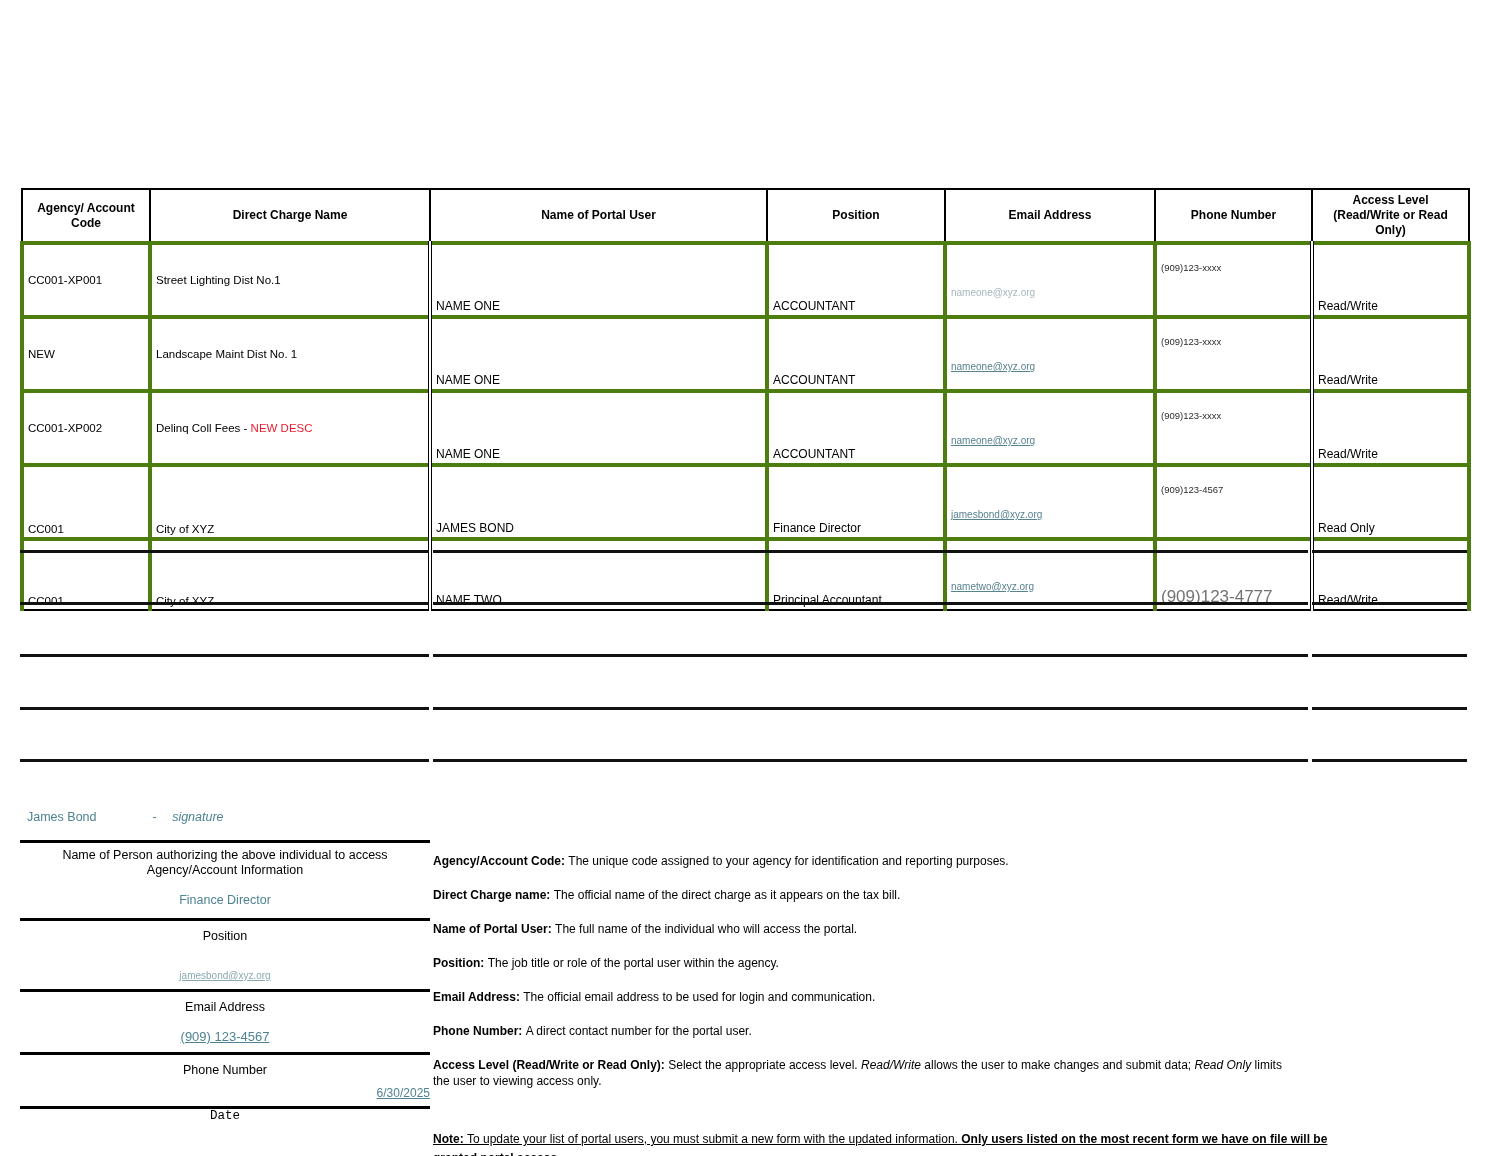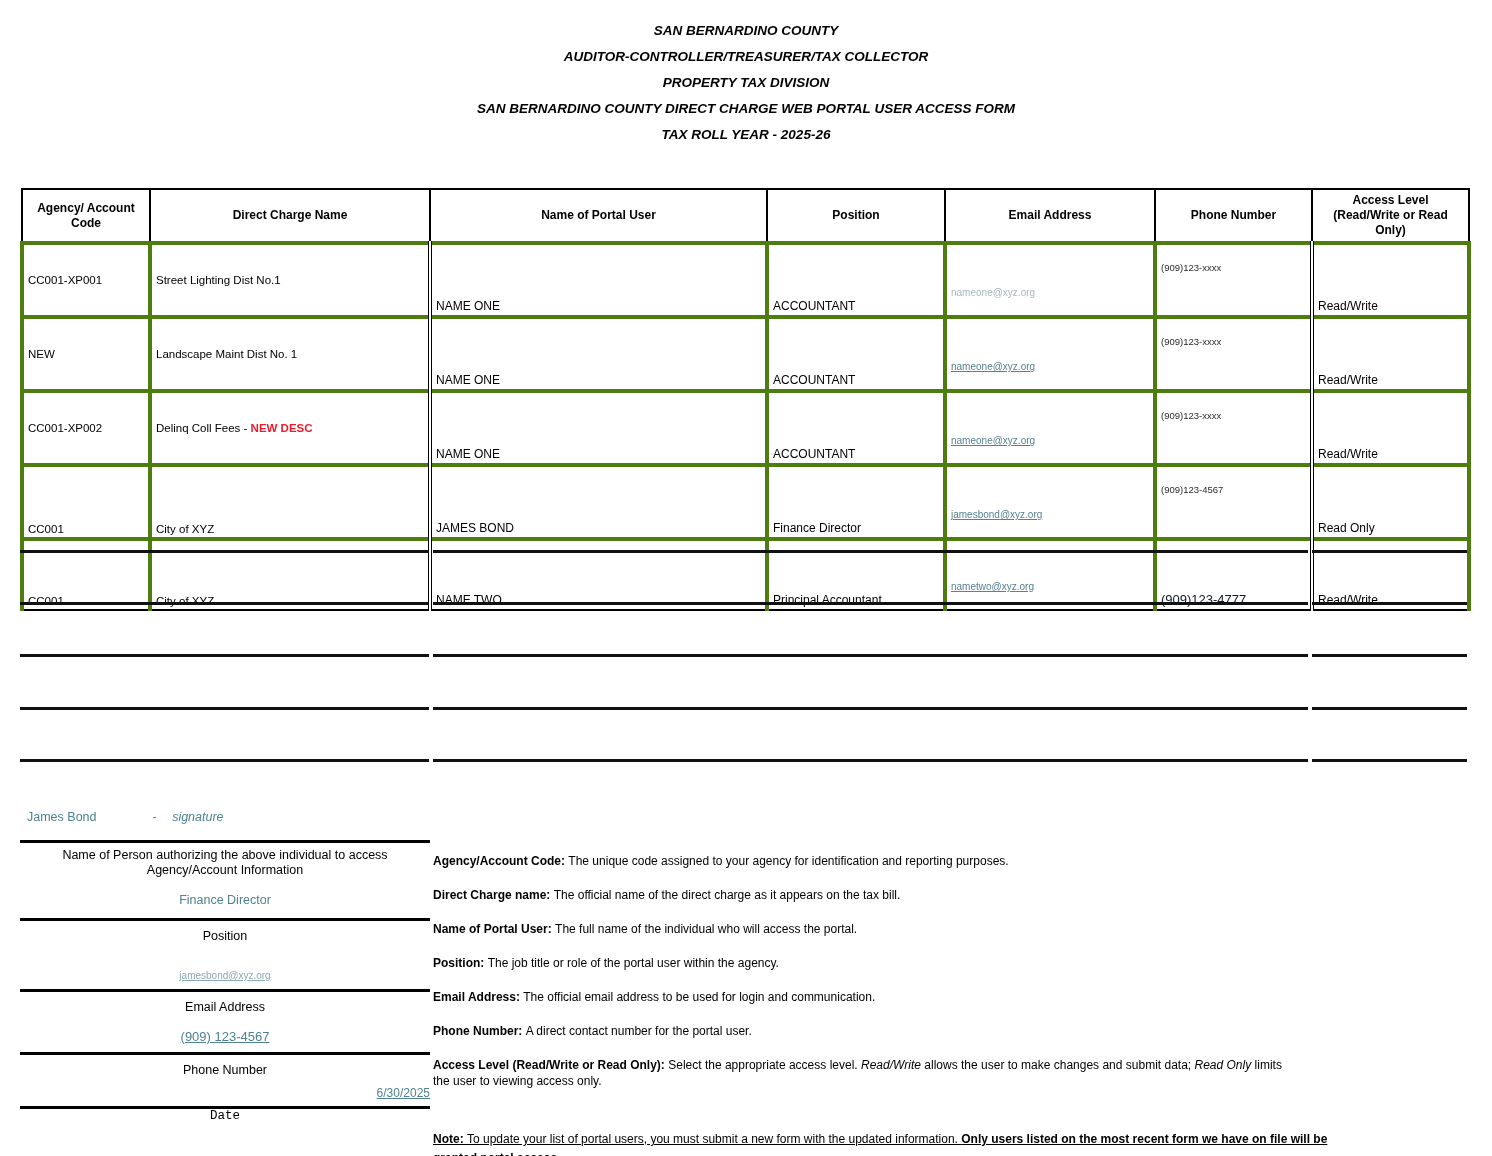--- a/index.html
+++ b/index.html
@@ -26,24 +26,24 @@
     padding:1px 3px 2px 4px; font-size:12px; overflow:hidden;
   }
   td.c-agency, td.c-charge { vertical-align:middle; font-size:11.5px; }
   tr.va-bottom td.c-agency, tr.va-bottom td.c-charge { vertical-align:bottom; }
   td.c-user { border-left:4px double #000; }
   td.c-access { border-left:4px double #000; }
   td.c-email { padding-bottom:16px; }
   .email-link { color:#57828f; text-decoration:underline; font-size:10px; cursor:pointer; }
   .email-muted { color:#a5b8bd; text-decoration:none; }
   td.c-phone.phone-sm { vertical-align:top; padding-top:17px; font-size:9.5px; color:#2b2b2b; }
-  td.c-phone.phone-lg { vertical-align:bottom; font-size:13px; color:#0f172a; }
+  td.c-phone.phone-lg { vertical-align:bottom; font-size:17px; color:#737373; }
   tr.sep-top td { border-top:3px solid #8c8c8c; }
   tr.last td { border-bottom:2.5px solid #000; }
-  .charge-red { color:#ed1b2e;font-weight:bold; }
+  .charge-red { color:#ed1b2e; }
 
   
   #empty-rows { position:absolute; left:20px; top:0; width:1447px; }
   .empty-line { position:absolute; left:0; width:1447px; display:flex; }
   .empty-line .seg { border-top:3px solid #111; height:0; }
   .empty-line .seg1 { width:409px; }
   .empty-line .gapseg { width:4px; }
   .empty-line .seg2 { width:875px; }
   .empty-line .seg3 { width:155px; }
   #empty-rows .empty-line:nth-child(1){ top:550px; }
@@ -82,27 +82,20 @@
   .def-term { font-weight:bold; }
   .def-i { font-style:italic; }
   .def-b { font-weight:bold; }
   .note { position:absolute; left:433px; top:1130px; width:905px; font-size:12px; line-height:19px;text-decoration:underline; }
 </style>
 </head>
 <body>
 
 <div class="page">
 
-  <div class="doc-header">
-    <div class="hline">SAN BERNARDINO COUNTY</div>
-    <div class="hline">AUDITOR-CONTROLLER/TREASURER/TAX COLLECTOR</div>
-    <div class="hline">PROPERTY TAX DIVISION</div>
-    <div class="hline">SAN BERNARDINO COUNTY DIRECT CHARGE WEB PORTAL USER ACCESS FORM</div>
-    <div class="hline">TAX ROLL YEAR - 2025-26</div>
-  </div>
 
   <table class="main-table">
     <colgroup>
       <col style="width:128px">
         <col style="width:280px">
         <col style="width:337px">
       <col style="width:178px">
         <col style="width:210px">
         <col style="width:157px">
         <col style="width:157px">

